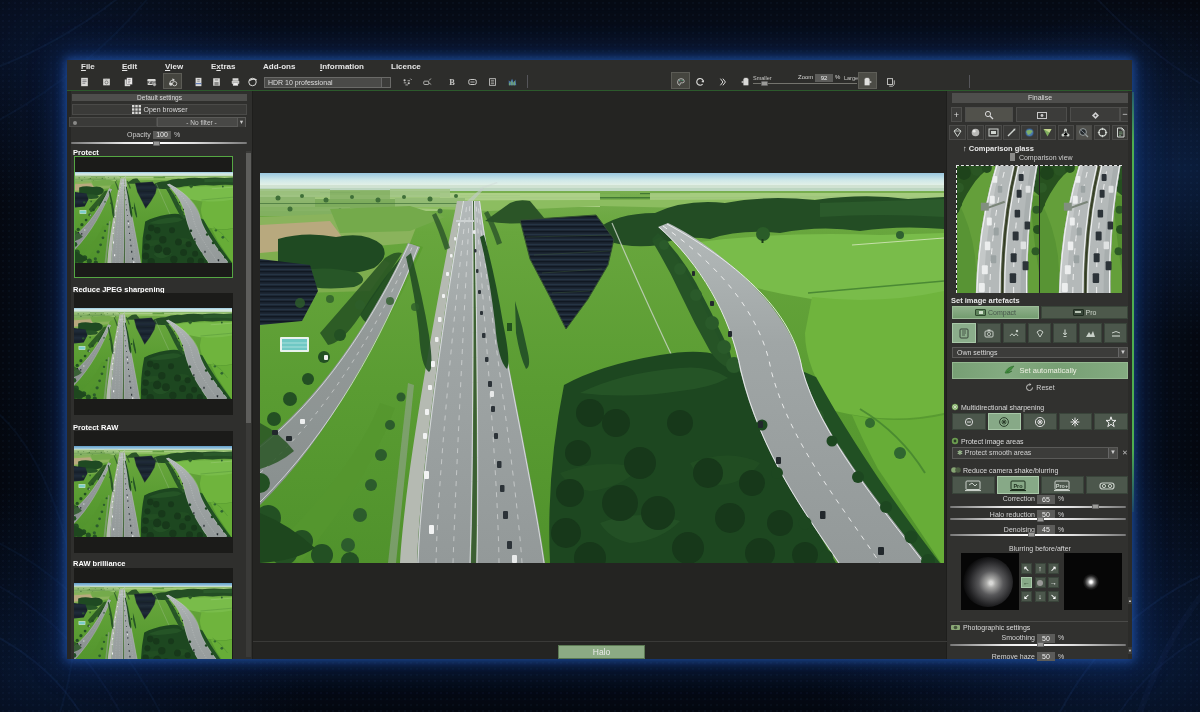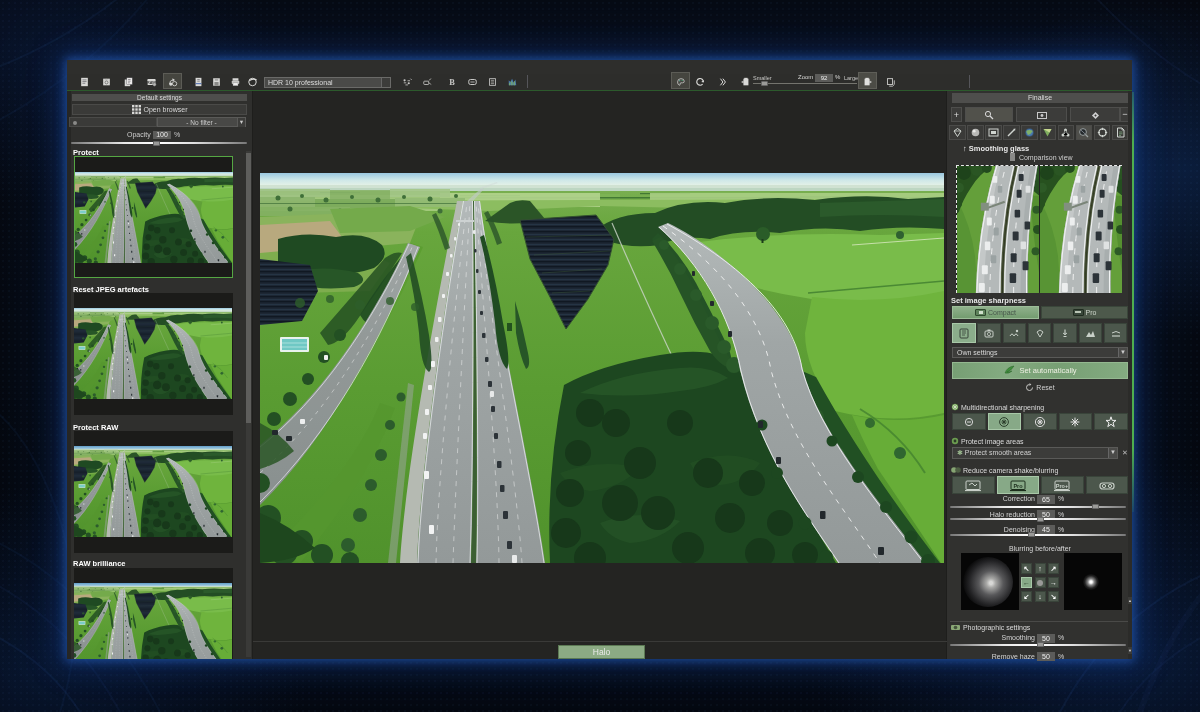--- a/index.html
+++ b/index.html
@@ -472,20 +472,29 @@
     <rect x="432" y="98" width="3" height="5" rx="1"></rect>
    </g>
    <g fill="#eef0f0">
     <rect x="40" y="246" width="5" height="5" rx="1"></rect>
     <rect x="64" y="182" width="4" height="5" rx="1"></rect>
    </g>
   </symbol>
  </defs>
  </svg>
  <div id="win">
+  <div id="menubar">
+   <span style="left:14px"><u>F</u>ile</span>
+   <span style="left:55px"><u>E</u>dit</span>
+   <span style="left:98px"><u>V</u>iew</span>
+   <span style="left:144px">E<u>x</u>tras</span>
+   <span style="left:196px">Add-ons</span>
+   <span style="left:253px"><u>I</u>nformation</span>
+   <span style="left:324px">Licence</span>
+  </div>
   <div id="toolbar">
    <svg class="ti" style="left:11.5px" viewBox="0 0 11 12">
           <rect x="1.5" y="1" width="8" height="10" fill="#d8d8d6"></rect>
           <path d="M3,3.5 H8 M3,5.5 H8 M3,7.5 H6.5" stroke="#55555a" stroke-width=".8"></path>
         </svg>
         <svg class="ti" style="left:33.7px" viewBox="0 0 11 12">
           <rect x="1.5" y="2" width="8" height="8" fill="#d8d8d6"></rect>
           <path d="M1.5,4 L5,2 L9.5,4" fill="#bcbcba"></path>
           <circle cx="5.5" cy="6.5" r="1.8" fill="none" stroke="#555" stroke-width=".8"></circle>
         </svg>
@@ -617,21 +626,21 @@
    <div class="valbox" style="left:86px;top:40px;width:18px;height:8px">100</div>
    <div class="opac" style="left:107px;top:40px">%</div>
    <div class="sl-track" style="left:4px;top:51px;width:176px"></div>
    <div class="sl-handle" style="left:86px;top:49.5px"></div>
    <div class="pitem" style="top:57px"><span style="margin-left:6px">Protect</span></div>
    <div class="pthumb" style="top:65px;border:1.5px solid #55a743">
           <svg viewBox="0 0 684 390" preserveAspectRatio="none">
             <use href="#ph"></use>
           </svg>
         </div>
-   <div class="pitem" style="top:194px"><span style="margin-left:6px">Reset JPEG artefacts</span></div>
+   <div class="pitem" style="top:194px"><span style="margin-left:6px">Reduce JPEG sharpening</span></div>
    <div class="pthumb" style="top:202px">
           <svg viewBox="0 0 684 390" preserveAspectRatio="none">
             <use href="#ph"></use>
           </svg>
         </div>
    <div class="pitem" style="top:332px"><span style="margin-left:6px">Protect RAW</span></div>
    <div class="pthumb" style="top:340px">
           <svg viewBox="0 0 684 390" preserveAspectRatio="none">
             <use href="#ph"></use>
           </svg>
@@ -717,33 +726,33 @@
           <span class="ri" style="left:144.8px"><svg width="11" height="11" viewBox="0 0 11 11" style="margin-top:1.5px">
               <circle cx="5.5" cy="5.5" r="3.6" fill="none" stroke="#cfd4cf" stroke-width="1.4"></circle>
               <path d="M5.5,.8 V3 M5.5,8 V10.2 M.8,5.5 H3 M8,5.5 H10.2" stroke="#cfd4cf" stroke-width="1.2"></path>
             </svg></span>
           <span class="ri" style="left:162.9px"><svg width="11" height="11" viewBox="0 0 11 11" style="margin-top:1.5px">
               <path d="M2.5,1 H7 L9,3 V10 H2.5 Z" fill="none" stroke="#cfd4cf" stroke-width="1"></path>
               <path d="M7,1 V3 H9" fill="none" stroke="#cfd4cf" stroke-width=".8"></path>
               <path d="M4,5 H7.5 M4,6.8 H7.5 M4,8.4 H6" stroke="#9c9" stroke-width=".6"></path>
             </svg></span>
         </div>
-   <div class="rrow glabel" style="left:16px;top:53px">↑ Smoothing glass</div>
+   <div class="rrow glabel" style="left:16px;top:53px">↑ Comparison glass</div>
    <div class="rrow" style="left:63px;top:62px;color:#cfcfcf">
     <span style="display:inline-block;width:5px;height:8px;background:#8a8a88;vertical-align:-1px"></span>&nbsp; Comparison view
    </div>
    <div id="magbox">
     <svg viewBox="0 0 83 128" preserveAspectRatio="none" style="position:absolute;left:0;top:0;width:82.5px;height:127px">
             <use href="#mg"></use>
           </svg>
     <svg viewBox="0 0 83 128" preserveAspectRatio="none" style="position:absolute;left:83px;top:0;width:82.5px;height:127px">
             <use href="#mg"></use>
           </svg>
    </div>
-   <div class="rrow glabel" style="left:4px;top:205px">Set image sharpness</div>
+   <div class="rrow glabel" style="left:4px;top:205px">Set image artefacts</div>
    <div class="rrow" style="top:214.5px;height:13px">
     <div style="position:absolute;left:0;width:87px;height:13px;background:linear-gradient(180deg,#8fb08b,#749c70);border:1px solid #9cbd98;color:#46564a;text-align:center;line-height:12px">
      <span style="display:inline-block;width:11px;height:7px;background:#5d815a;border:1px solid #2f4a2e;border-radius:1px;vertical-align:-1px;position:relative"><span style="position:absolute;left:2.5px;top:1px;width:4px;height:3px;background:#cfe0cc"></span></span>
      Compact</div>
     <div style="position:absolute;left:89px;width:87px;height:13px;background:#4d594b;border:1px solid #3a463a;color:#cdd6cb;text-align:center;line-height:12px">
      <span style="display:inline-block;width:11px;height:7px;background:#39473a;border:1px solid #202c20;border-radius:1px;vertical-align:-1px;position:relative"><span style="position:absolute;left:1.5px;top:1.5px;width:3px;height:2px;background:#b8c4b4"></span><span style="position:absolute;right:1.5px;top:1.5px;width:3px;height:2px;background:#b8c4b4"></span></span>
      Pro</div>
    </div>
    <div class="rrow" style="top:232px;height:20px" id="sharp7">
           <span class="ic7 sel" style="left:0.0px;text-align:center"><svg width="10" height="11" viewBox="0 0 10 11" style="margin-top:4px">

